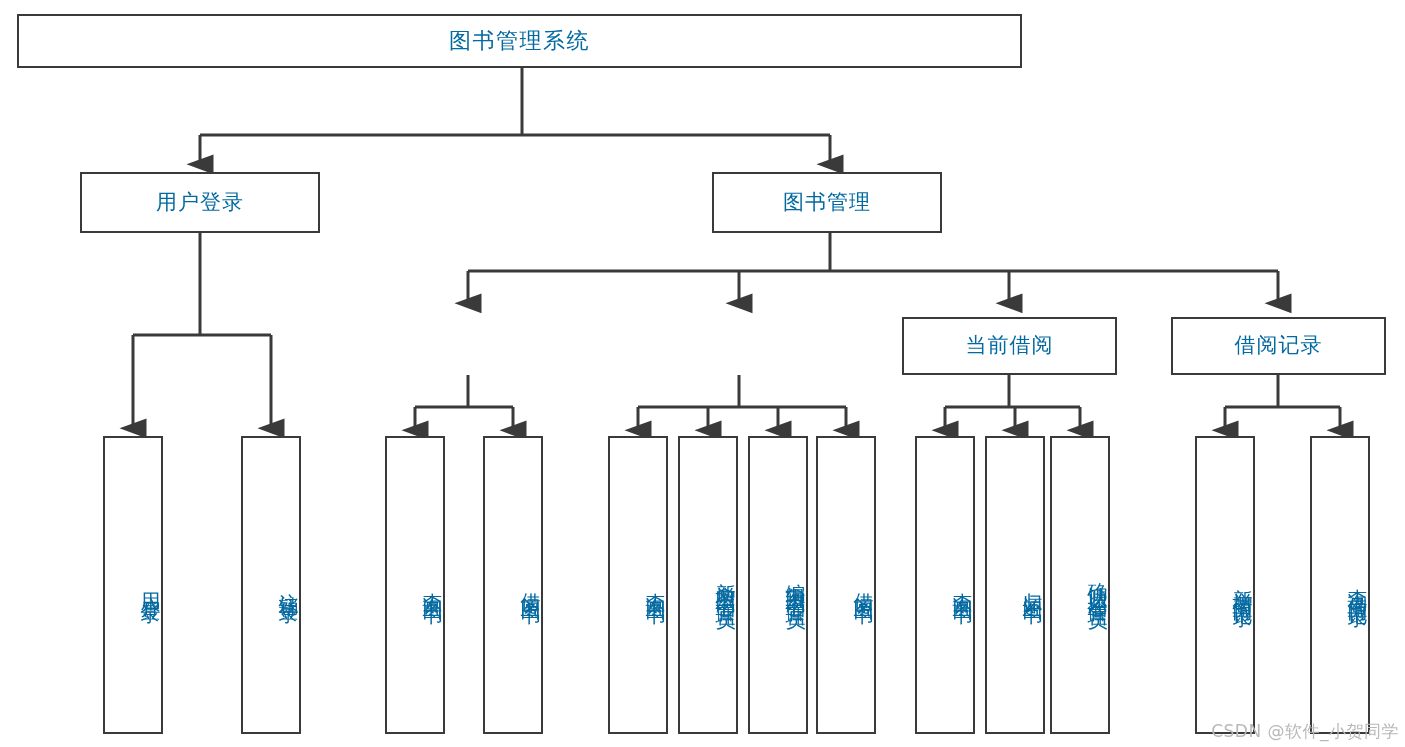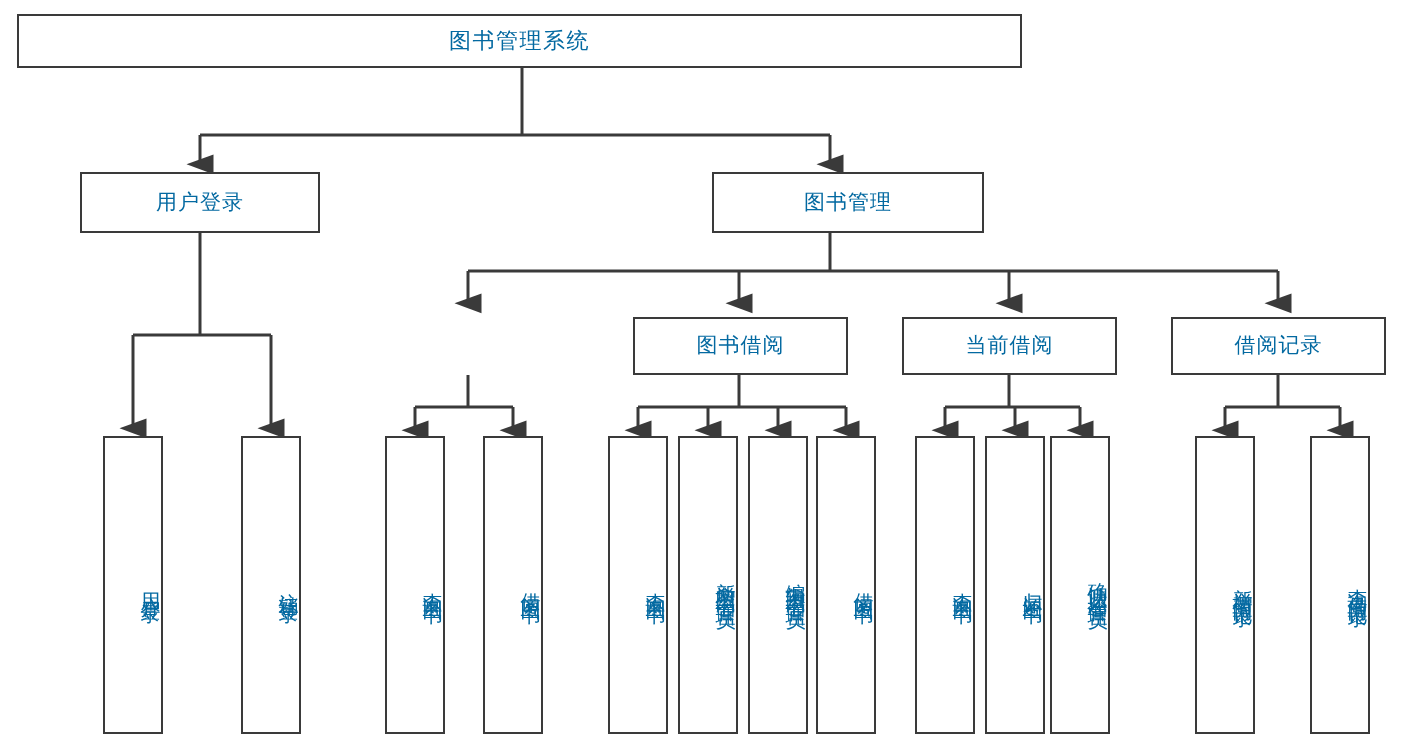--- a/index.html
+++ b/index.html
@@ -127,27 +127,24 @@
     </g>
   </svg>
 
   <div class="node horiz root" style="left:17px; top:14px; width:1005px; height:54px;">
     <span>图书管理系统</span>
   </div>
 
   <div class="node horiz" style="left:80px; top:172px; width:240px; height:61px;">
     <span>用户登录</span>
   </div>
-  <div class="node horiz" style="left:712px; top:172px; width:272px; height:61px;">
+  <div class="node horiz" style="left:712px; top:172px; width:230px; height:61px;">
     <span>图书管理</span>
   </div>
 
-  <div class="node horiz" style="left:633px; top:317px; width:215px; height:58px;">
-    <span>图书借阅</span>
-  </div>
   <div class="node horiz" style="left:1171px; top:317px; width:215px; height:58px;">
     <span>借阅记录</span>
   </div>
   <div class="node horiz" style="left:902px; top:317px; width:215px; height:58px;">
     <span>当前借阅</span>
   </div>
 
   <div class="node vert" style="left:103px; top:436px; width:60px; height:298px;">
     <span class="vlabel">用户登录</span>
   </div>
@@ -185,14 +182,15 @@
     <span class="vlabel">确认归还（管理员）</span>
   </div>
 
   <div class="node vert" style="left:1195px; top:436px; width:60px; height:298px;">
     <span class="vlabel">新增借阅记录</span>
   </div>
   <div class="node vert" style="left:1310px; top:436px; width:60px; height:298px;">
     <span class="vlabel">查询借阅记录</span>
   </div>
 
+  <div id="watermark">CSDN @软件_小贺同学</div>
 
 </div>
 
 </body></html>

